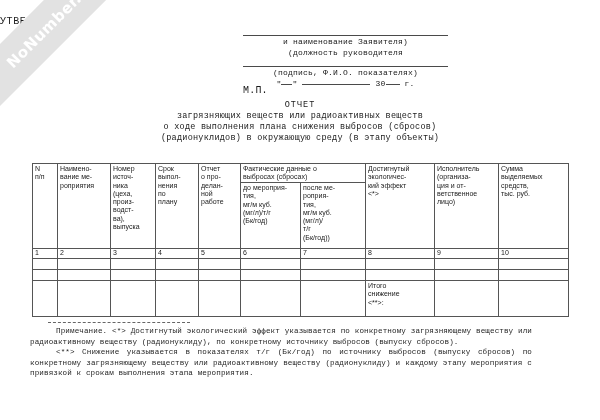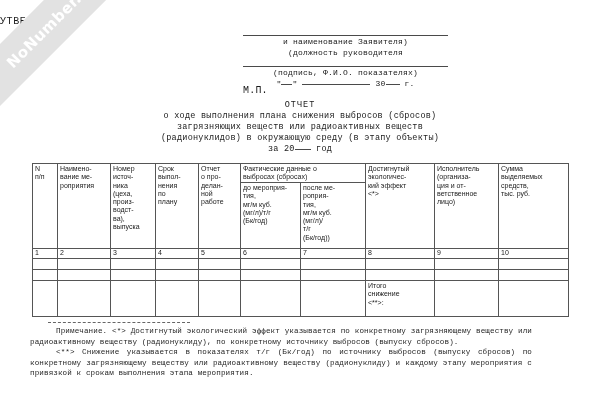--- a/index.html
+++ b/index.html
@@ -214,27 +214,23 @@
       <span class="blank-m"></span>
       <span>30</span><span class="blank-y"></span>
       <span>г.</span>
     </div>
   </div>
   <div id="mp">М.П.</div>
 </div>
 
 <div id="report-title">
   <div class="ttl">ОТЧЕТ</div>
+  <div>загрязняющих веществ или радиоактивных веществ</div>
   <div>о ходе выполнения плана снижения выбросов (сбросов)</div>
-  <div>загрязняющих веществ или радиоактивных веществ</div>
   <div>(радионуклидов) в окружающую среду (в этапу объекты)</div>
-  <div class="yearline">
-    <span>за 20</span><span class="blank-y"></span>
-    <span>год</span>
-  </div>
 </div>
 
 <table id="report-table">
   <colgroup>
     <col style="width:25px">
     <col style="width:53px">
     <col style="width:45px">
     <col style="width:43px">
     <col style="width:42px">
     <col style="width:60px">

